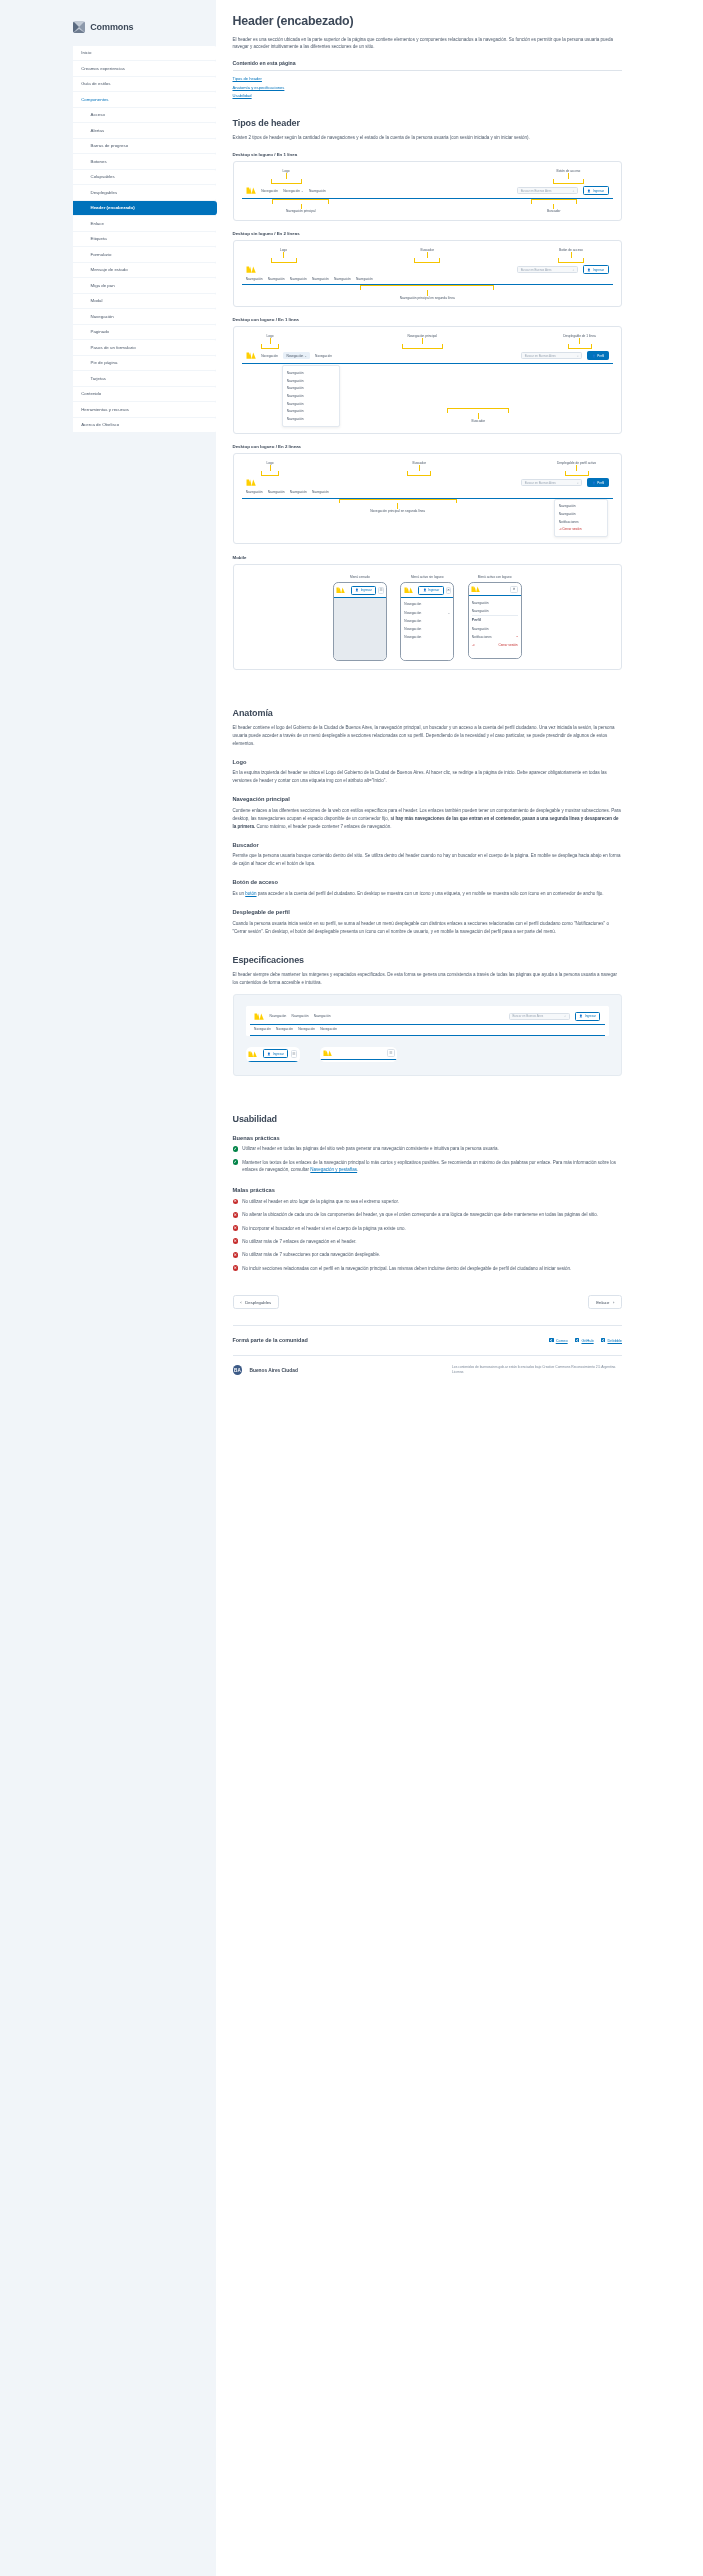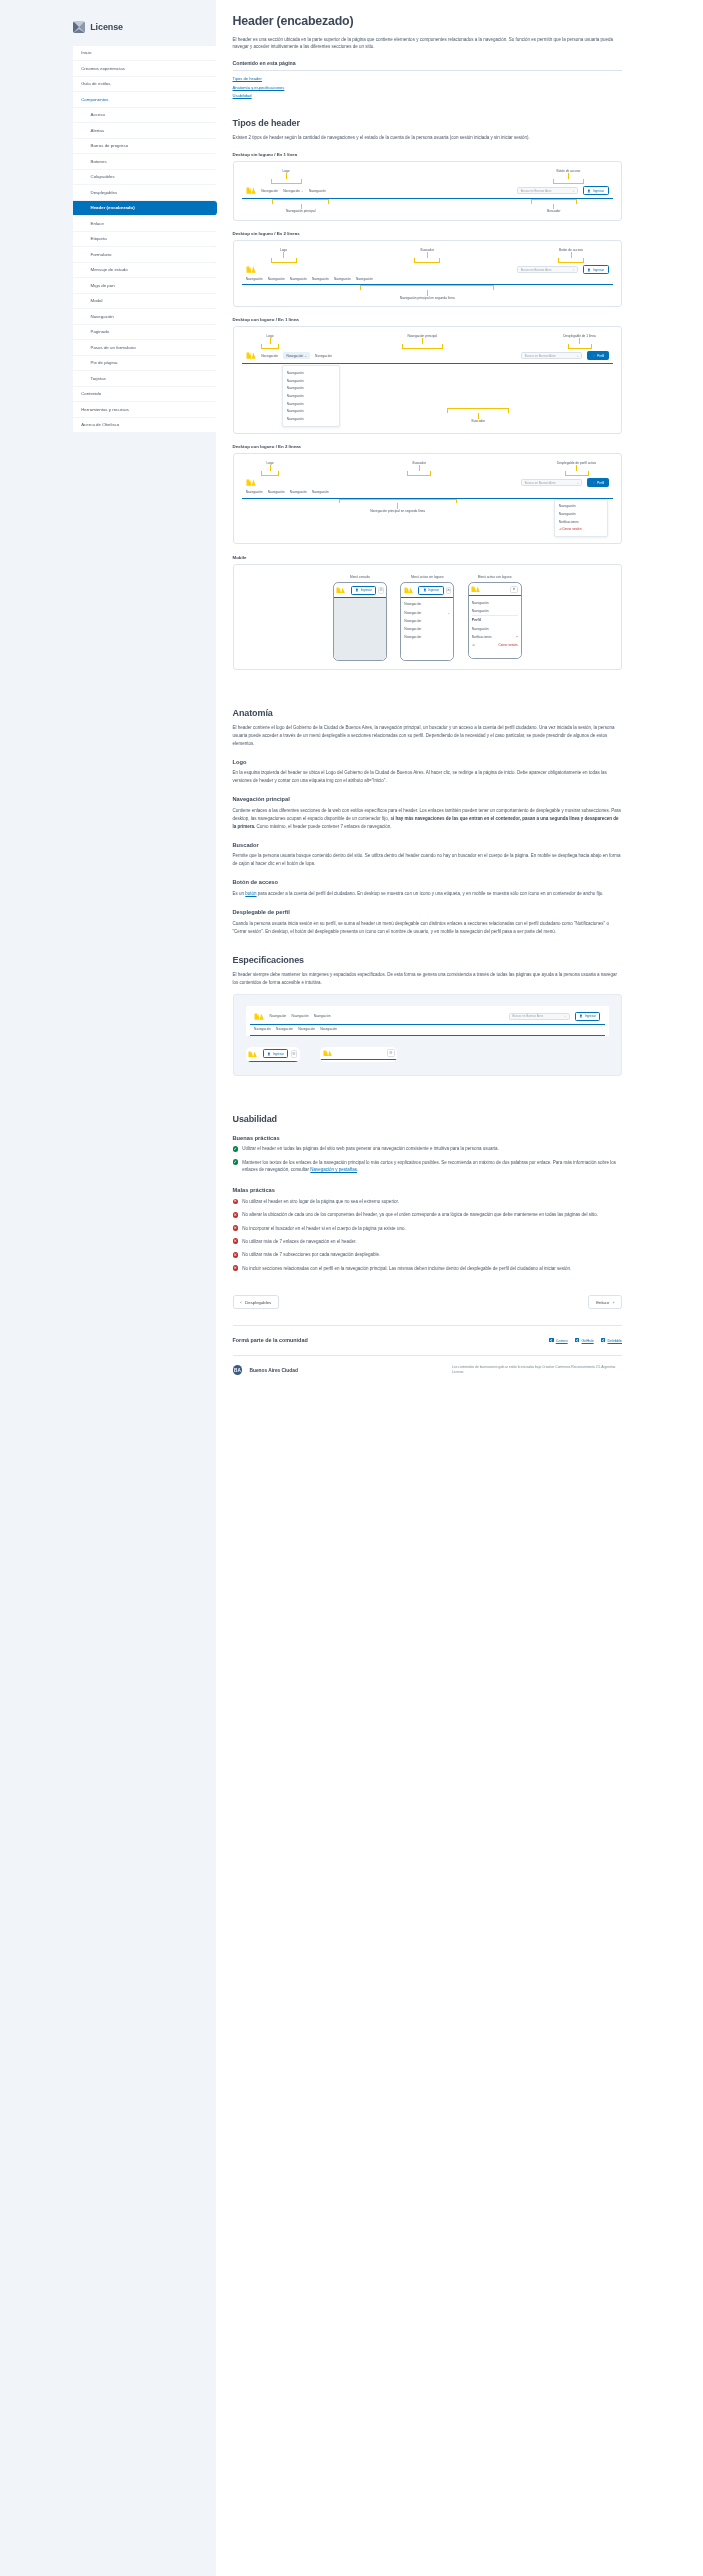--- a/index.html
+++ b/index.html
@@ -211,21 +211,21 @@
 
 <div class="page">
 
   <aside class="sidebar">
     <div class="brand">
       <div class="brand-mark">
         <i class="tri-l"></i>
           <i class="tri-r"></i>
           <i class="tri-b"></i>
       </div>
-      <div class="brand-name">License</div>
+      <div class="brand-name">Commons</div>
     </div>
     <nav class="nav" id="sidebar-nav">
         <a class="nav-item">
           <span class="lbl">Inicio</span>
         </a>
         <a class="nav-item">
           <span class="lbl">Creamos experiencias</span>
         </a>
         <a class="nav-item">
           <span class="lbl">Guía de estilos</span>

